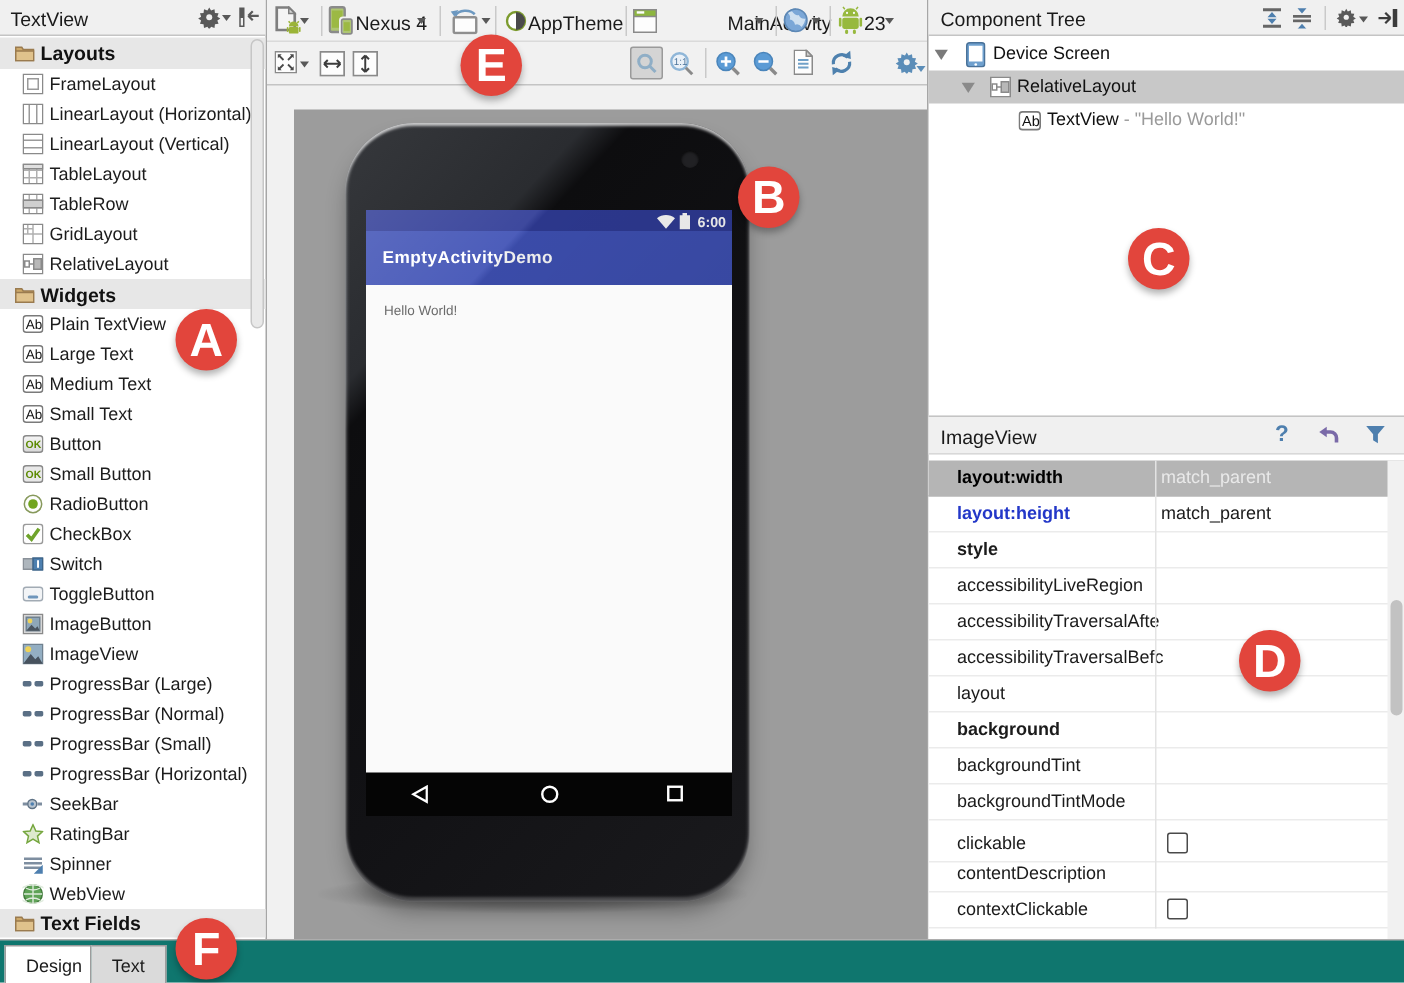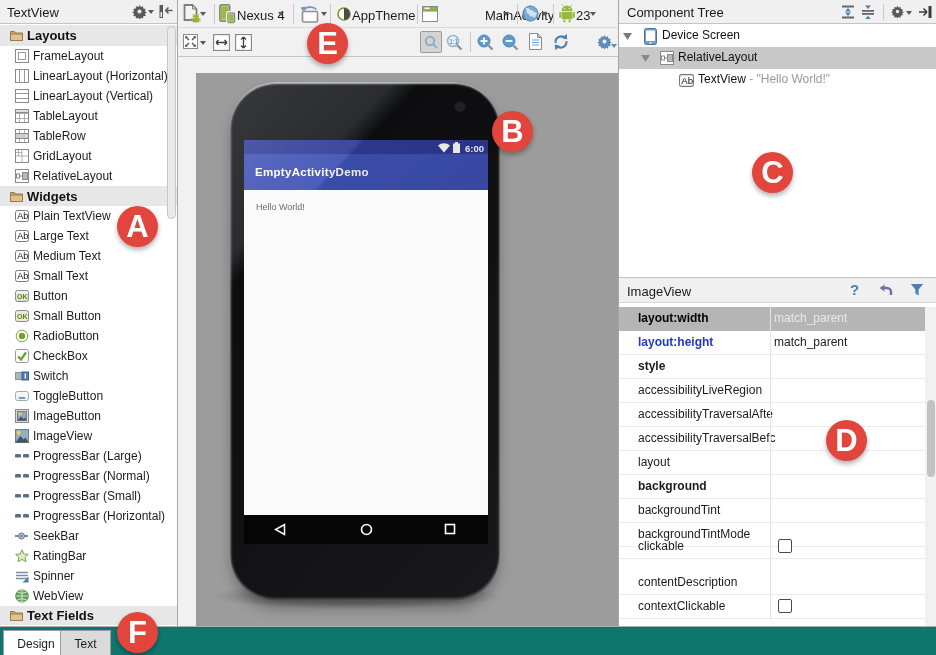--- a/index.html
+++ b/index.html
@@ -475,21 +475,21 @@
         </div>
       <div class="prow" style="top:168px;">
           <span class="k" style="font-weight:bold;">background</span>
         </div>
       <div class="prow" style="top:192px;">
           <span class="k">backgroundTint</span>
         </div>
       <div class="prow" style="top:216px;">
           <span class="k">backgroundTintMode</span>
         </div>
-      <div class="prow" style="top:228px;padding-left:28px;">
+      <div class="prow" style="top:244px;padding-left:28px;">
           <span class="k">clickable</span>
           <span class="cbx"></span>
         </div>
       <div class="prow" style="top:264px;">
           <span class="k">contentDescription</span>
         </div>
       <div class="prow" style="top:288px;">
           <span class="k">contextClickable</span>
           <span class="cbx"></span>
         </div>

